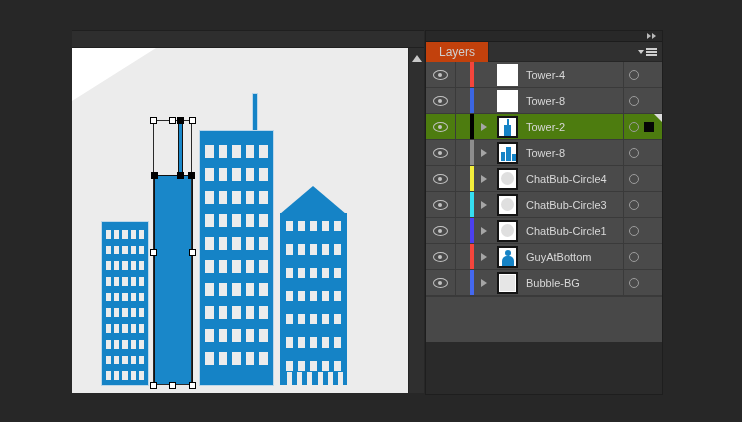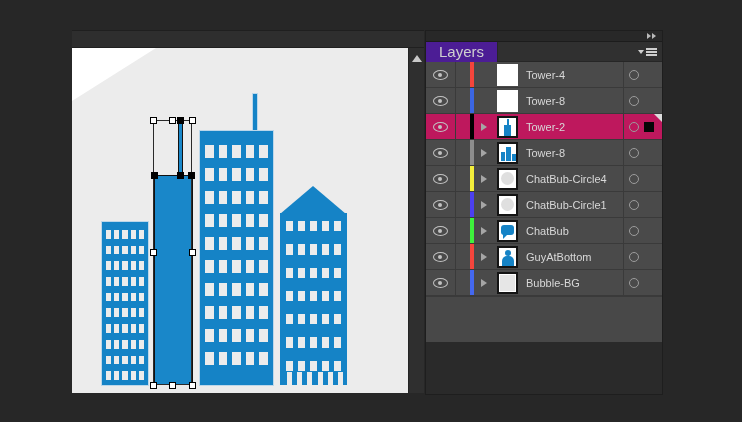--- a/index.html
+++ b/index.html
@@ -63,33 +63,33 @@
     background:#2a2a2a; border:1px solid #1e1e1e;
   }
   .collapse-bar {
     position:relative; height:11px; background:#282828; border-bottom:1px solid #1c1c1c;
   }
   .chevrons { position:absolute; right:6px; top:2px; display:flex; gap:1px; }
   .chev { width:0; height:0; border-top:3px solid transparent; border-bottom:3px solid transparent; border-left:4px solid #b9b9b9; }
   .tabbar { position:relative; height:20px; background:#303030; border-bottom:1px solid #262626; }
   .tab {
     display:inline-block; height:20px; line-height:20px; padding:0 13px;
-    background:#4c1d95; color:#cfcfcf; font-size:15px; border-right:1px solid #262626;
+    background:#c2410c; color:#cfcfcf; font-size:12px; border-right:1px solid #262626;
   }
   .panel-menu { position:absolute; right:5px; top:6px; display:flex; align-items:center; gap:2px; }
   .pm-tri { width:0; height:0; border-left:3px solid transparent; border-right:3px solid transparent; border-top:4px solid #cfcfcf; }
   .pm-lines {
     width:11px; height:8px;
     border-top:2px solid #cfcfcf; border-bottom:2px solid #cfcfcf;
     background:linear-gradient(#cfcfcf,#cfcfcf) center / 11px 2px no-repeat;
   }
 
   .rows { background:#4a4a4a; }
   .lrow { position:relative; display:flex; height:26px; background:#4a4a4a; border-bottom:1px solid #3a3a3a; }
-  .lrow.selected { background:#be185d; }
+  .lrow.selected { background:#4d7c0f; }
   .cell-eye { width:30px; border-right:1px solid #3a3a3a; display:flex; align-items:center; justify-content:center; }
   .eye { position:relative; width:15px; height:10px; border:1px solid #c2c2c2; border-radius:50%; }
   .eye::after { content:""; position:absolute; left:4px; top:2px; width:4px; height:4px; background:#c2c2c2; border-radius:50%; }
   .cell-main { position:relative; flex:1; }
   .stripe { position:absolute; left:14px; top:0; bottom:0; width:4px; }
   .expand-tri {
     position:absolute; left:25px; top:9px; width:0; height:0;
     border-top:4px solid transparent; border-bottom:4px solid transparent; border-left:6px solid #a6a6a6;
   }
   .thumb { position:absolute; left:41px; top:2px; width:21px; height:22px; background:#fff; border:2px solid #141414; overflow:hidden; }
@@ -405,43 +405,42 @@
           </div>
           <div class="cell-target">
             <div class="t-circle"></div>
           </div>
         </div>
         <div class="lrow">
           <div class="cell-eye">
             <div class="eye"></div>
           </div>
           <div class="cell-main">
+            <div class="stripe" style="background: rgb(53, 223, 242);"></div>
+            <div class="expand-tri"></div>
+            <div class="thumb">
+              <div class="lt-circle"></div>
+            </div>
+            <span class="lname">ChatBub-Circle3</span>
+          </div>
+          <div class="cell-target">
+            <div class="t-circle"></div>
+          </div>
+        </div>
+        <div class="lrow">
+          <div class="cell-eye">
+            <div class="eye"></div>
+          </div>
+          <div class="cell-main">
             <div class="stripe" style="background: rgb(76, 64, 239);"></div>
             <div class="expand-tri"></div>
             <div class="thumb">
               <div class="lt-circle"></div>
             </div>
             <span class="lname">ChatBub-Circle1</span>
-          </div>
-          <div class="cell-target">
-            <div class="t-circle"></div>
-          </div>
-        </div>
-        <div class="lrow">
-          <div class="cell-eye">
-            <div class="eye"></div>
-          </div>
-          <div class="cell-main">
-            <div class="stripe" style="background: rgb(62, 242, 60);"></div>
-            <div class="expand-tri"></div>
-            <div class="thumb">
-              <div class="bub"></div>
-              <div class="bub-tail"></div>
-            </div>
-            <span class="lname">ChatBub</span>
           </div>
           <div class="cell-target">
             <div class="t-circle"></div>
           </div>
         </div>
         <div class="lrow">
           <div class="cell-eye">
             <div class="eye"></div>
           </div>
           <div class="cell-main">

